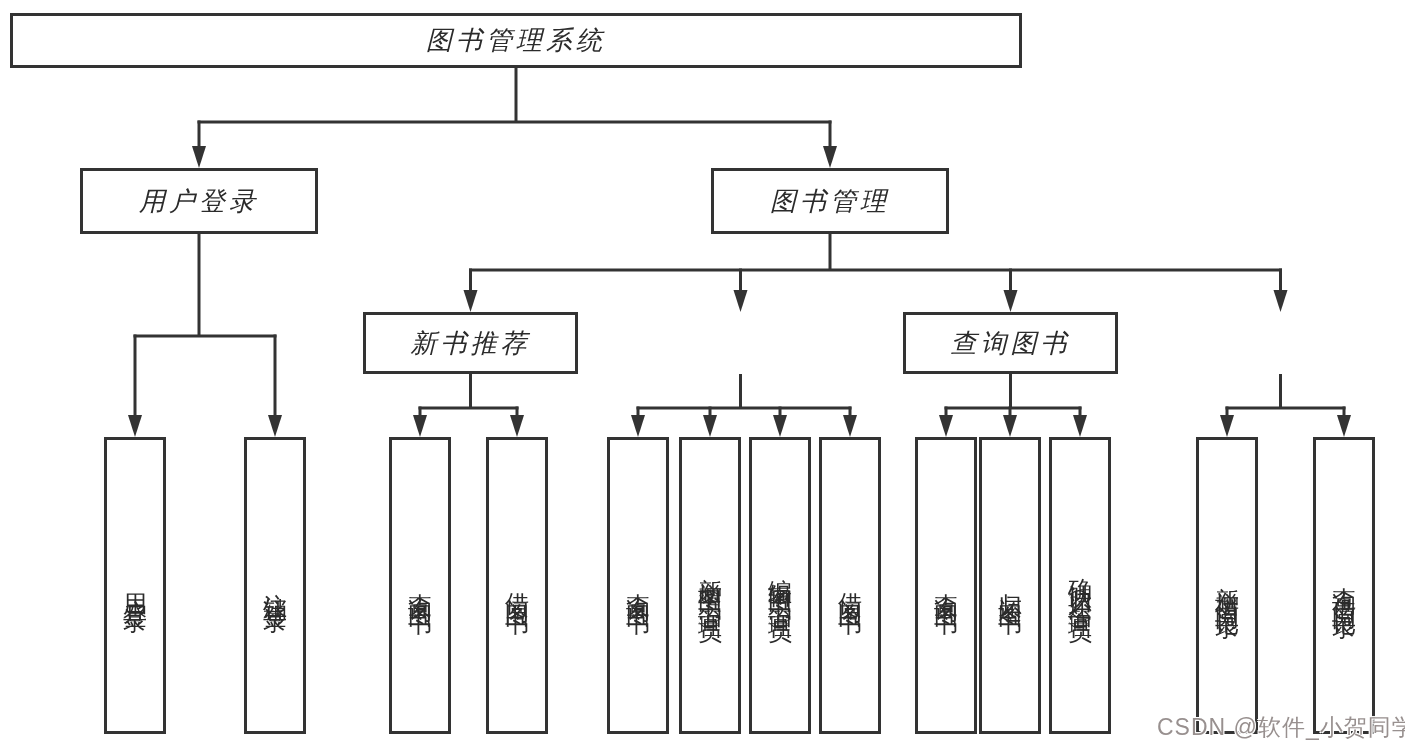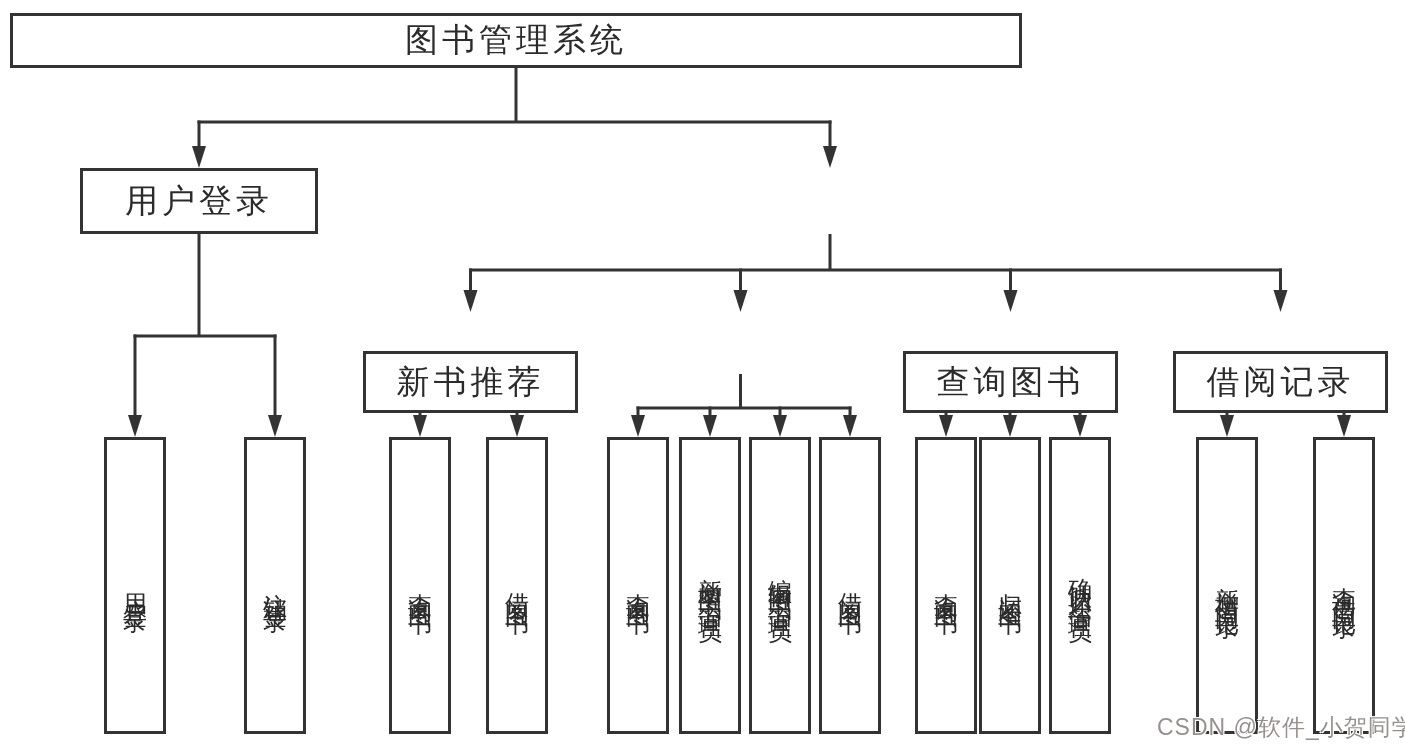--- a/index.html
+++ b/index.html
@@ -5,24 +5,24 @@
   html,body{margin:0;padding:0;background:#ffffff;}
   .canvas{
     position:relative;width:1405px;height:747px;background:#ffffff;overflow:hidden;
     font-family:"Liberation Sans","DejaVu Sans",sans-serif;color:#2b2b2b;
   }
   .connectors{position:absolute;left:0;top:0;}
   .node{
     position:absolute;box-sizing:border-box;border:3px solid #333333;background:#ffffff;
     display:flex;align-items:center;justify-content:center;z-index:2;
   }
-  .h-node{font-size:33px;letter-spacing:4px;white-space:nowrap;}
+  .h-node{font-size:26px;letter-spacing:4px;white-space:nowrap;font-style:italic;}
   .root{left:10px;top:13px;width:1012px;height:55px;}
   .l2{top:168px;width:238px;height:66px;}
-  .l3{top:312px;width:215px;height:62px;margin-top:39px;}
+  .l3{top:312px;width:215px;height:62px;}
   .leaf{top:437px;width:62px;height:297px;}
   .vtext{
     writing-mode:vertical-rl;text-orientation:mixed;
     font-size:24px;letter-spacing:6px;line-height:1;white-space:nowrap;
   }
   .watermark{
     position:absolute;left:1157px;top:712px;z-index:6;
     font-size:23px;letter-spacing:1px;color:#98908f;white-space:nowrap;
     text-shadow:1px 1px 0 #ffffff,-1px -1px 0 #ffffff,1px -1px 0 #ffffff,-1px 1px 0 #ffffff;
   }
@@ -93,24 +93,24 @@
       <polygon points="1003,415 1017,415 1010,437"></polygon>
       <polygon points="1073,415 1087,415 1080,437"></polygon>
       <polygon points="1220,415 1234,415 1227,437"></polygon>
       <polygon points="1337,415 1351,415 1344,437"></polygon>
     </g>
   </svg>
 
   <div class="node h-node root">图书管理系统</div>
 
   <div class="node h-node l2" style="left:80px">用户登录</div>
+  <div class="node h-node l2" style="left:711px">图书管理</div>
 
   <div class="node h-node l3" style="left:363px">新书推荐</div>
   <div class="node h-node l3" style="left:903px">查询图书</div>
-  <div class="node h-node l3" style="left:1173px">借阅记录</div>
 
   <div class="node leaf" style="left:104px">
     <span class="vtext">用户登录</span>
   </div>
   <div class="node leaf" style="left:244px">
     <span class="vtext">注销登录</span>
   </div>
 
   <div class="node leaf" style="left:389px">
     <span class="vtext">查询图书</span>

